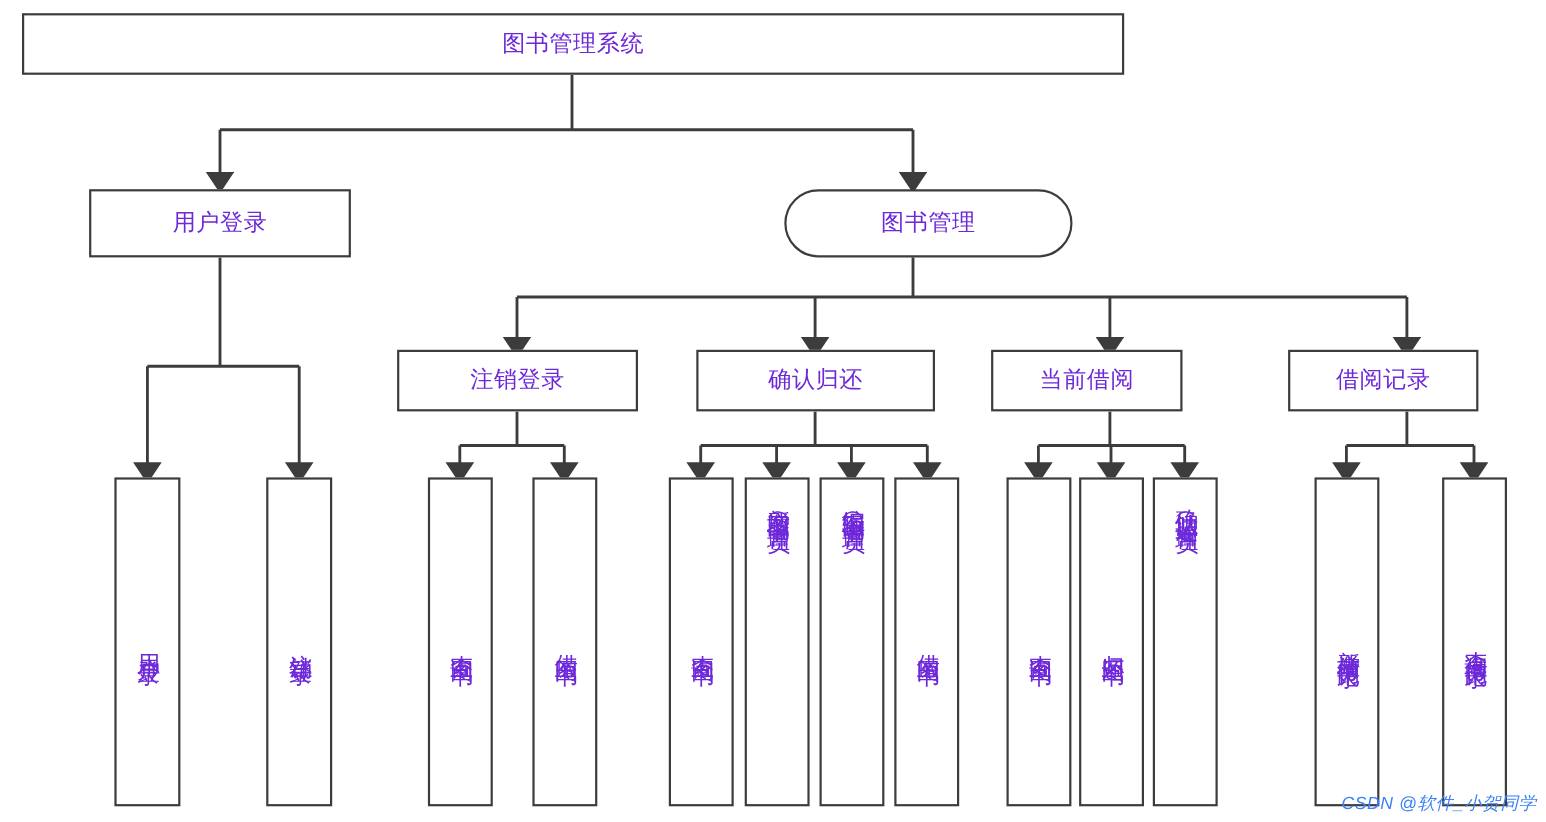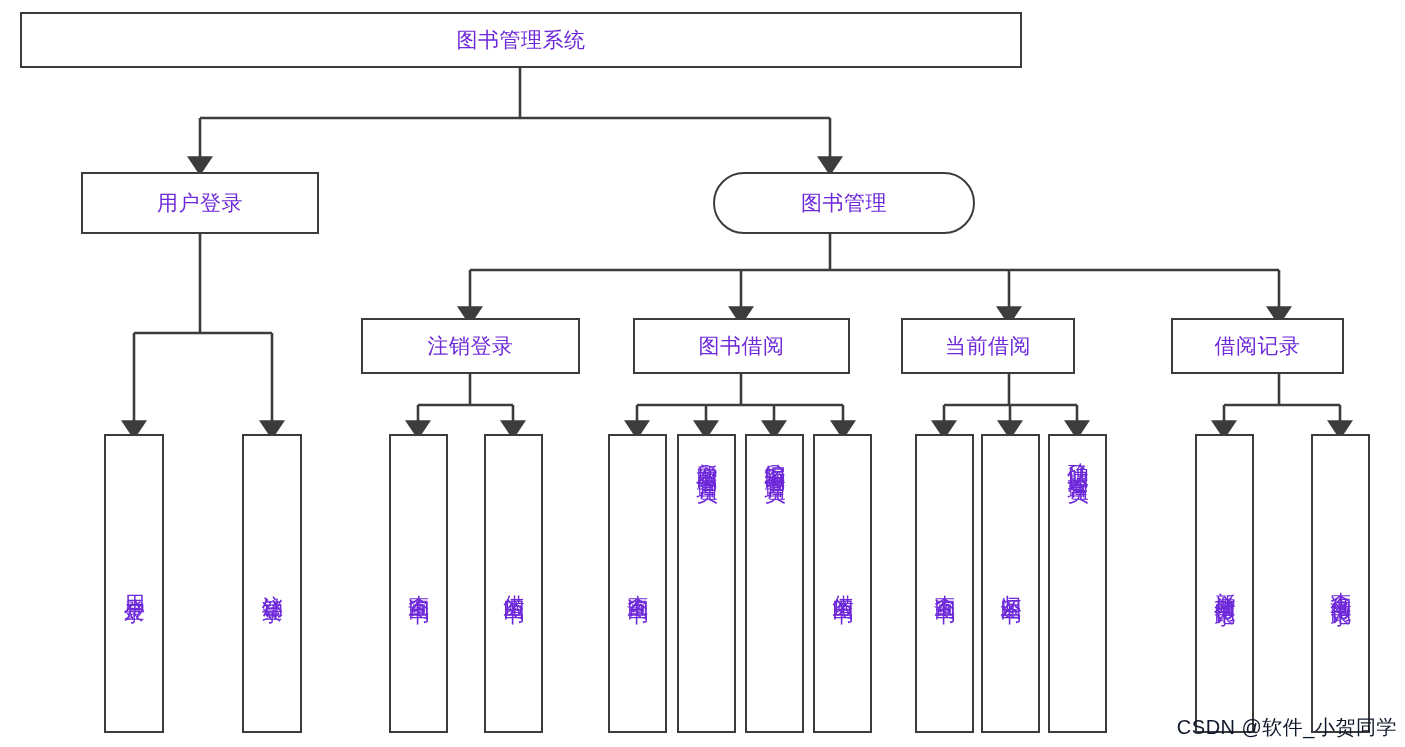--- a/index.html
+++ b/index.html
@@ -55,25 +55,26 @@
     padding-top: 10px;
   }
   .node.vertical.center-v {
     align-items: center;
     padding-top: 0;
   }
   #watermark {
     position: absolute;
     right: 8px;
     bottom: 6px;
-    font-size: 20px;
-    color: #0f172a;
+    font-size: 16px;
+    color: #3b82f6;
     z-index: 5;
     white-space: nowrap;
     letter-spacing: 0.5px;
+    font-style: italic;
   }
 </style>
 </head>
 <body>
 
 <div id="canvas">
 
   <svg id="diagram-svg" viewBox="0 0 1405 747" xmlns="http://www.w3.org/2000/svg">
     <defs>
       <marker id="arrow" markerWidth="10" markerHeight="12" refX="2.2" refY="5" orient="auto" markerUnits="strokeWidth">
@@ -134,21 +135,21 @@
 
   <div class="node" style="left:713px; top:172px; width:262px; height:62px;border-radius:31px;">
     <span class="node-label">图书管理</span>
   </div>
 
   <div class="node" style="left:361px; top:318px; width:219px; height:56px;">
     <span class="node-label">注销登录</span>
   </div>
 
   <div class="node" style="left:633px; top:318px; width:217px; height:56px;">
-    <span class="node-label">图书借阅</span>
+    <span class="node-label">确认归还</span>
   </div>
 
   <div class="node" style="left:901px; top:318px; width:174px; height:56px;">
     <span class="node-label">当前借阅</span>
   </div>
 
   <div class="node" style="left:1171px; top:318px; width:173px; height:56px;">
     <span class="node-label">借阅记录</span>
   </div>
 

